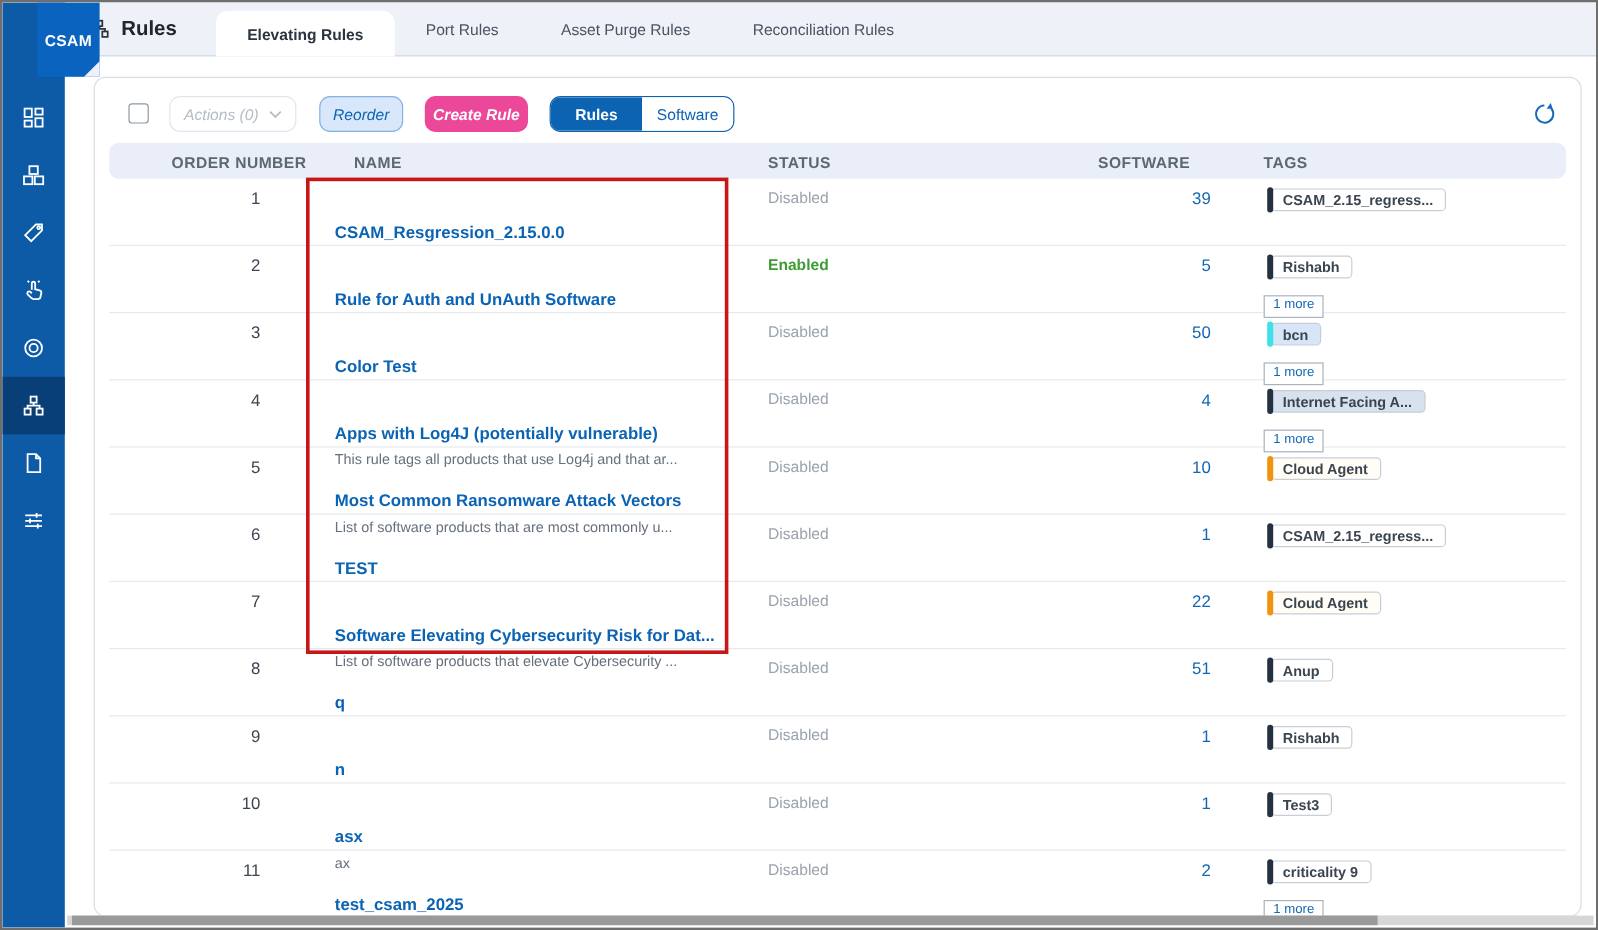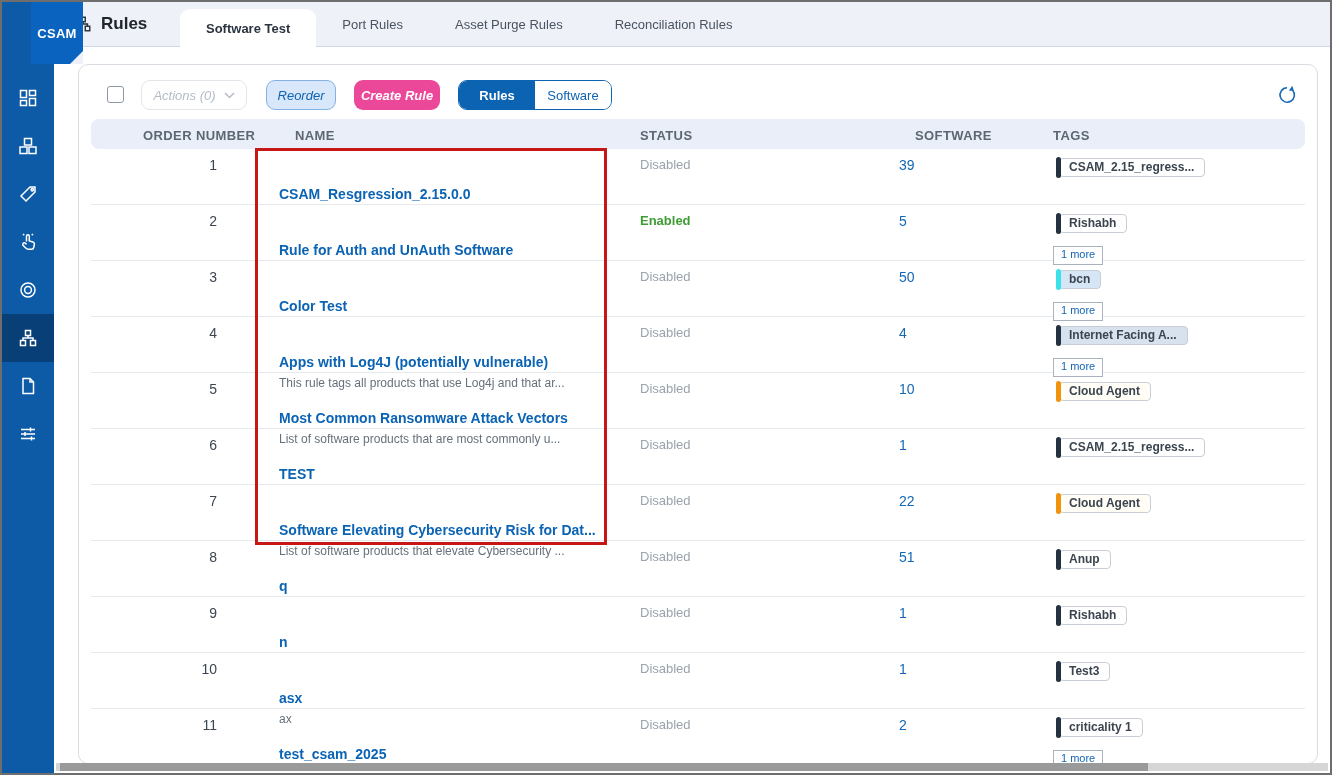--- a/index.html
+++ b/index.html
@@ -53,21 +53,21 @@
   .rows { position:absolute; top:84px; left:12px; right:12px; }
   .row { position:relative; height:56px; border-bottom:1px solid #e6e9ed; }
   .row:last-child { border-bottom:none; }
   .col { position:absolute; top:8px; }
   .col.order { left:52px; width:74px; text-align:right; font-size:14px; color:#3c4652; }
   .col.namec { left:188px; width:330px;margin-top:28px; }
   .rule-name { font-size:14px; font-weight:bold; color:#0b63b4; cursor:pointer; text-decoration:none; display:inline-block; }
   .rule-desc { margin-top:5px; font-size:12px; color:#66707c; }
   .col.status { left:549px; width:120px; font-size:13px; color:#9aa3ac; }
   .col.status.enabled { color:#3f9c35; font-weight:bold; }
-  .col.software { left:808px; width:110px; text-align:left; font-size:14px; color:#1467b2; cursor:pointer; text-decoration:none; }
+  .col.software { left:808px; width:110px; text-align:right; font-size:14px; color:#1467b2; cursor:pointer; text-decoration:none; }
   .col.tagsc { left:962px; width:250px; top:8px; }
 
   .chip { position:relative; display:inline-flex; align-items:center; height:19px; padding:0 10px 0 9px; margin-left:6px;
           border:1px solid #c9ced6; border-radius:4px; background:#fff; font-size:12px; font-weight:bold; color:#3a4550; }
   .chip .bar { position:absolute; left:-4px; top:-2px; width:5px; height:21px; border-radius:3px; }
   .more-link { position:absolute; left:0; top:33px; display:inline-block; font-size:11px; color:#1467b2; border:1px solid #a9b2bd; background:#fff; padding:1px 7px 4px; cursor:pointer; }
 
   
   .annotation { position:absolute; left:253px; top:146px; width:352px; height:397px; border:3px solid #c71616; z-index:50; pointer-events:none; }
 
@@ -146,21 +146,21 @@
     <div class="title-group">
       <svg width="18" height="18" viewBox="0 0 20 20" style="stroke:#2a313b;fill:none;stroke-width:1.6">
         <rect x="7.5" y="2.5" width="5" height="5"></rect>
           <rect x="2.5" y="12.5" width="5" height="5"></rect>
           <rect x="12.5" y="12.5" width="5" height="5"></rect>
         <path d="M10 7.5 V10 M5 12.5 V10 H15 V12.5"></path>
       </svg>
       <span class="page-title">Rules</span>
     </div>
     <nav class="tabs">
-      <div class="tab active">Software Test</div>
+      <div class="tab active">Elevating Rules</div>
       <div class="tab">Port Rules</div>
       <div class="tab">Asset Purge Rules</div>
       <div class="tab">Reconciliation Rules</div>
     </nav>
   </header>
 
   <section class="panel">
 
     <div class="toolbar">
       <div class="checkbox"></div>
@@ -337,21 +337,21 @@
   <div class="row">
     <span class="col order">11</span>
     <div class="col namec">
       <a class="rule-name">test_csam_2025</a>
       
     </div>
     <span class="col status">Disabled</span>
     <a class="col software">2</a>
     <div class="col tagsc"><span class="chip" style="background: rgb(255, 255, 255);">
               <span class="bar" style="background: rgb(36, 49, 64);"></span>
-              <span>criticality 1</span>
+              <span>criticality 9</span>
             </span><span class="more-link">1 more</span></div>
   </div>
 </div>
   </section>
 
   <div class="annotation"></div>
 
   <div class="hscroll">
     <div class="thumb"></div>
   </div>

